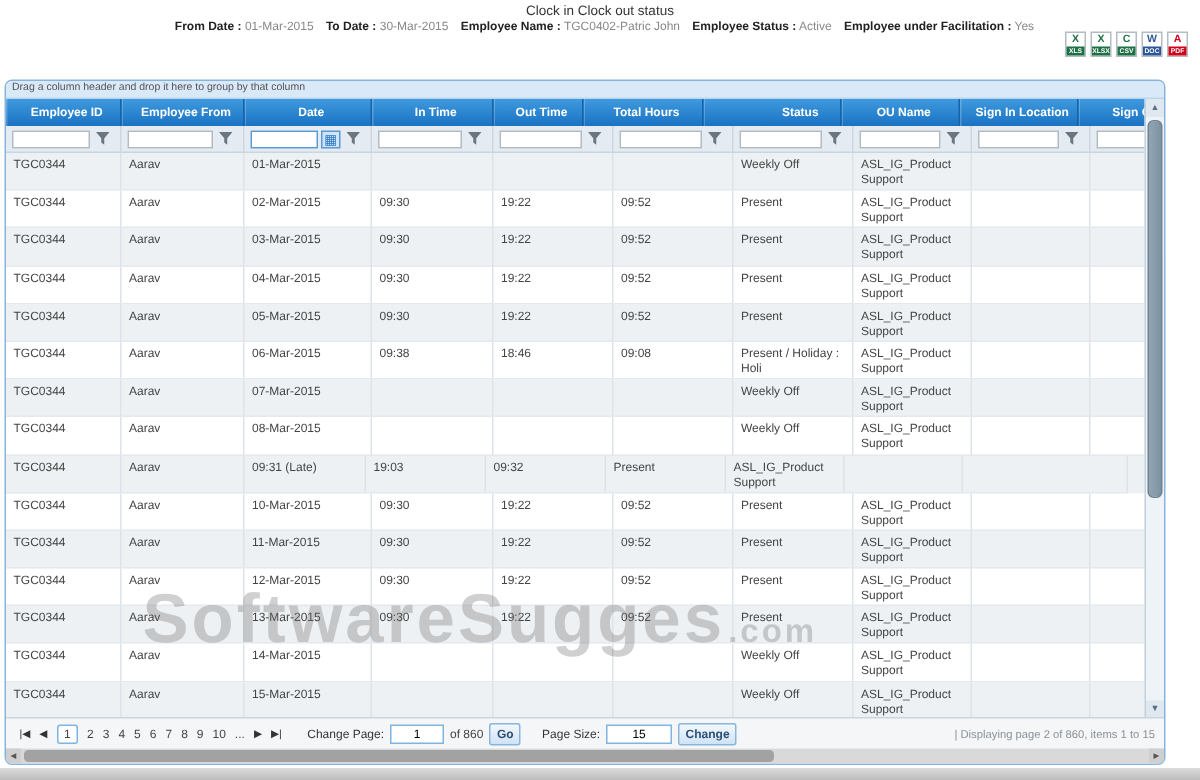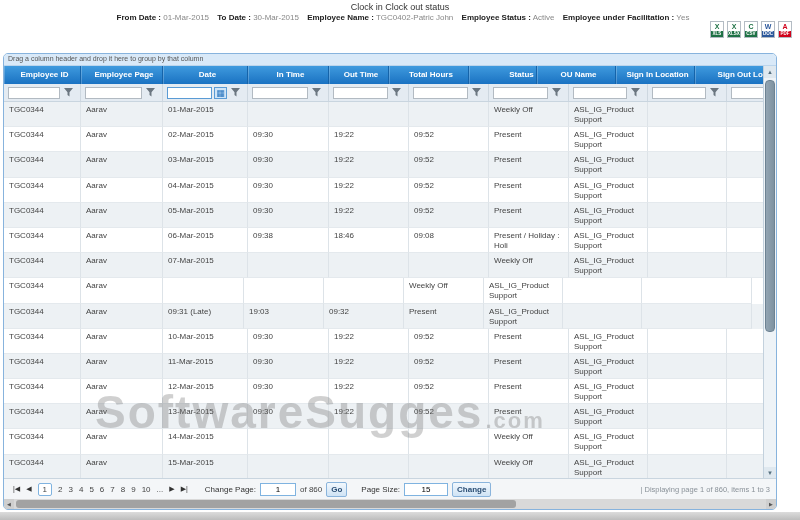--- a/index.html
+++ b/index.html
@@ -127,26 +127,26 @@
         <div class="tag" style="background:#d0021b">PDF</div>
       </div>
     </div>
 
   <div class="grid">
     <div class="group-bar">Drag a column header and drop it here to group by that column</div>
 
     <div class="grid-inner">
       <div class="hdr-row">
           <div class="hdr-cell" style="width: 77px;">Employee ID</div>
-          <div class="hdr-cell" style="width: 82px;">Employee Page</div>
+          <div class="hdr-cell" style="width: 82px;">Employee From</div>
           <div class="hdr-cell" style="width: 85px;">Date</div>
           <div class="hdr-cell" style="width: 81px;">In Time</div>
           <div class="hdr-cell" style="width: 60px;">Out Time</div>
           <div class="hdr-cell" style="width: 80px;">Total Hours</div>
-          <div class="hdr-cell" style="width: 68px; padding-left: 38px;">Status</div>
+          <div class="hdr-cell" style="width: 92px; padding-left: 38px;">Status</div>
           <div class="hdr-cell" style="width: 79px;">OU Name</div>
           <div class="hdr-cell" style="width: 79px;">Sign In Location</div>
           <div class="hdr-cell" style="width: 110px;">Sign Out Location</div>
         </div>
       <div class="flt-row">
           <div class="flt-cell" style="width: 77px;">
             <input class="flt-input" style="width: 52px;">
             <div class="funnel-btn">
               <svg width="9" height="9" viewBox="0 0 9 9">
                 <path d="M0 0h9L5.5 4.2V8.5L3.5 7V4.2L0 0z" fill="#6b7680"></path>
@@ -303,20 +303,21 @@
             <div class="t-cell" style="width: 80px;"></div>
             <div class="t-cell" style="width: 80px;"></div>
             <div class="t-cell" style="width: 80px;">Weekly Off</div>
             <div class="t-cell" style="width: 79px;">ASL_IG_Product Support</div>
             <div class="t-cell" style="width: 79px;"></div>
             <div class="t-cell" style="width: 110px;"></div>
           </div>
           <div class="t-row">
             <div class="t-cell" style="width: 77px;">TGC0344</div>
             <div class="t-cell" style="width: 82px;">Aarav</div>
+            <div class="t-cell" style="width: 85px;">08-Mar-2015</div>
             <div class="t-cell" style="width: 81px;"></div>
             <div class="t-cell" style="width: 80px;"></div>
             <div class="t-cell" style="width: 80px;"></div>
             <div class="t-cell" style="width: 80px;">Weekly Off</div>
             <div class="t-cell" style="width: 79px;">ASL_IG_Product Support</div>
             <div class="t-cell" style="width: 79px;"></div>
             <div class="t-cell" style="width: 110px;"></div>
           </div>
           <div class="t-row alt">
             <div class="t-cell" style="width: 77px;">TGC0344</div>
@@ -419,21 +420,21 @@
 
       <span class="pg-label">Change Page:</span>
       <input class="pg-input" value="1" style="">
       <span>of 860</span>
       <button class="pg-btn" style="margin-left:4px;">Go</button>
 
       <span class="pg-label">Page Size:</span>
       <input class="pg-input" style="width: 44px;" value="15">
       <button class="pg-btn">Change</button>
 
-      <span class="pg-status">| Displaying page 1 of 860, items 1 to 3</span>
+      <span class="pg-status">| Displaying page 2 of 860, items 1 to 15</span>
     </div>
 
     <div class="hscroll">
       <div class="h-arrow left">◀</div>
       <div class="h-thumb"></div>
       <div class="h-arrow right">▶</div>
     </div>
   </div>
 
   <div class="watermark">

